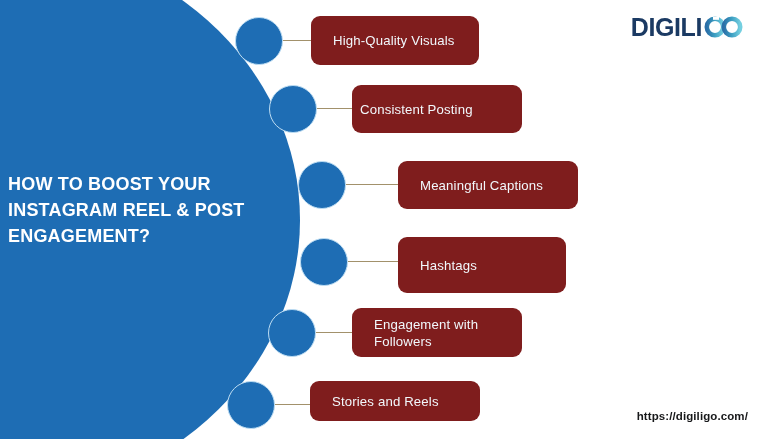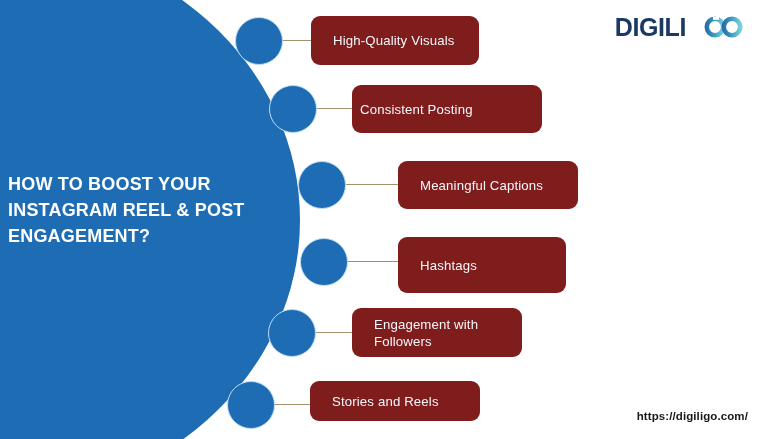--- a/index.html
+++ b/index.html
@@ -93,21 +93,20 @@
 
   
   .logo {
     position: absolute;
     right: 22px;
     top: 12px;
     z-index: 10;
     display: flex;
     align-items: center;
     height: 30px;
-    gap: 16px;
   }
   .logo-text {
     font-family: "Liberation Sans", sans-serif;
     font-weight: bold;
     font-size: 25px;
     letter-spacing: -0.4px;
     color: #1b3a63;
     line-height: 1;
   }
   .logo-mark {
@@ -146,21 +145,21 @@
     <div class="node-circle" style="left:235px; top:17px;"></div>
     <div class="node-line" style="left:281px; top:40px; width:36px;"></div>
     <div class="node-box" style="left:311px; top:16px; width:168px; height:49px;">
       <span class="box-label">High-Quality Visuals</span>
     </div>
   </div>
 
   <div class="node">
     <div class="node-circle" style="left:269px; top:85px;"></div>
     <div class="node-line" style="left:315px; top:108px; width:44px;"></div>
-    <div class="node-box" style="left:352px; top:85px; width:190px; height:48px;padding-left:8px;">
+    <div class="node-box" style="left:352px; top:85px; width:170px; height:48px;padding-left:8px;">
       <span class="box-label">Consistent Posting</span>
     </div>
   </div>
 
   <div class="node">
     <div class="node-circle" style="left:298px; top:161px;"></div>
     <div class="node-line" style="left:344px; top:184px; width:56px;"></div>
     <div class="node-box" style="left:398px; top:161px; width:180px; height:48px;">
       <span class="box-label">Meaningful Captions</span>
     </div>

